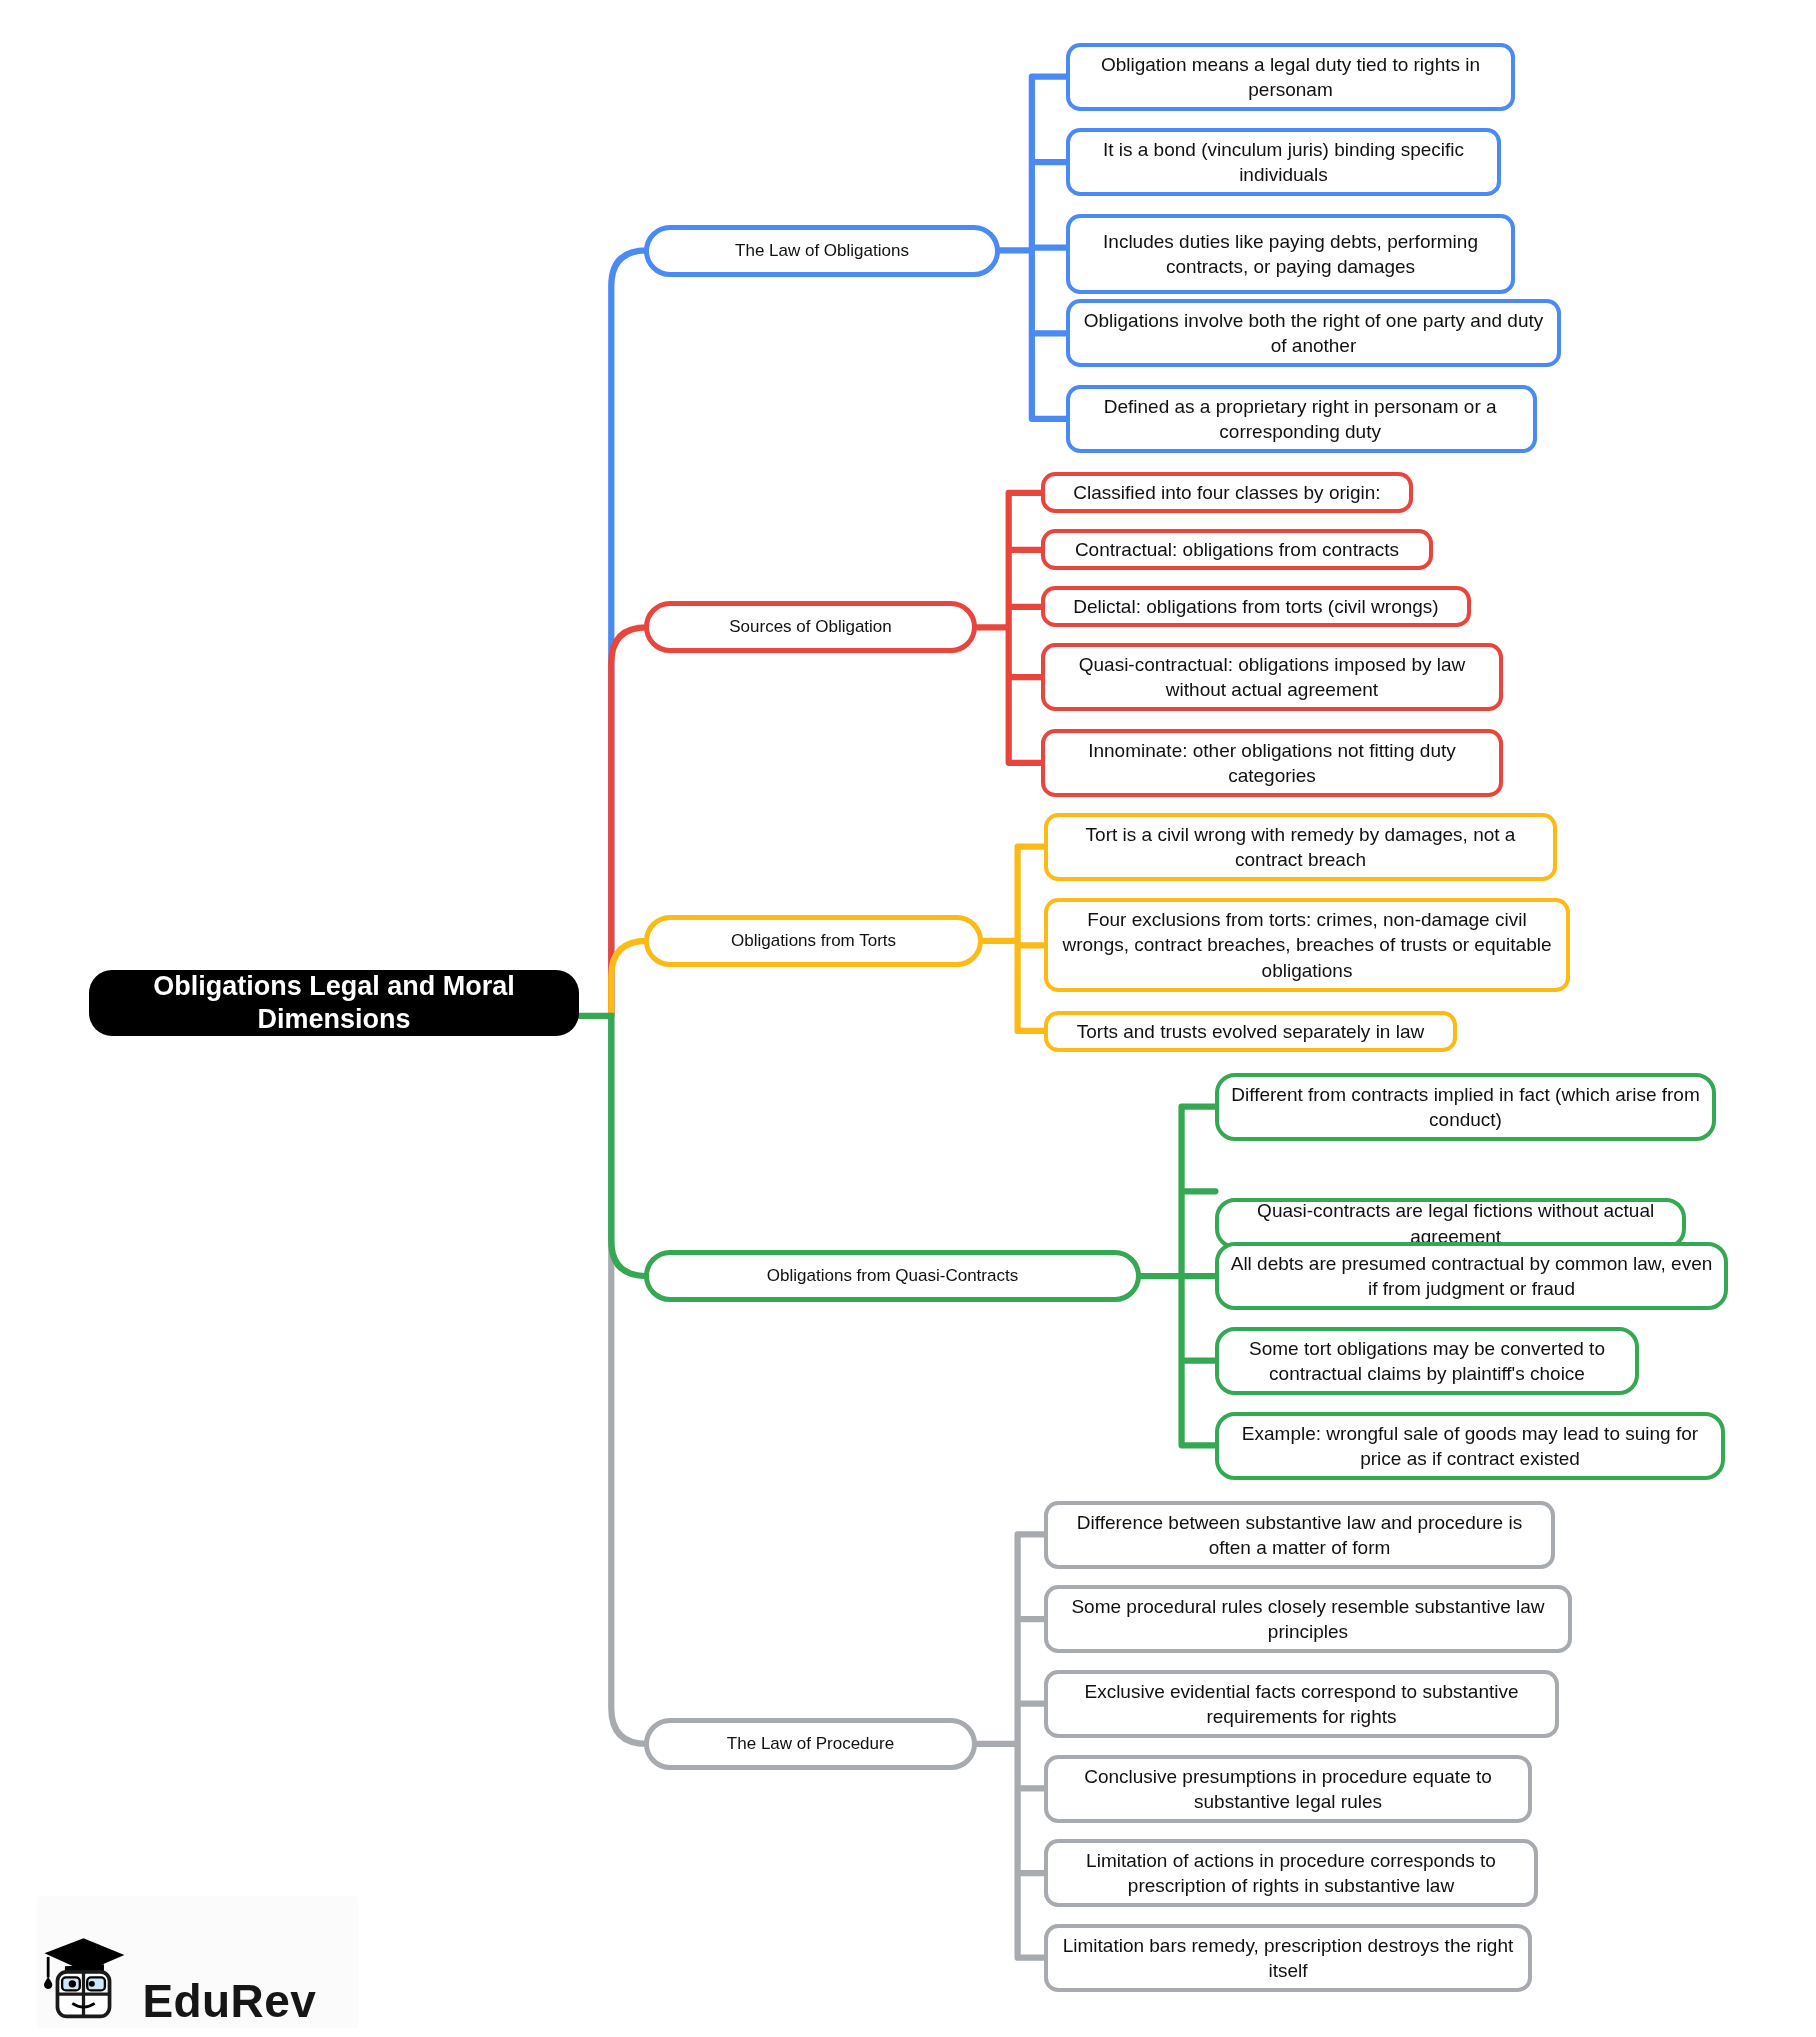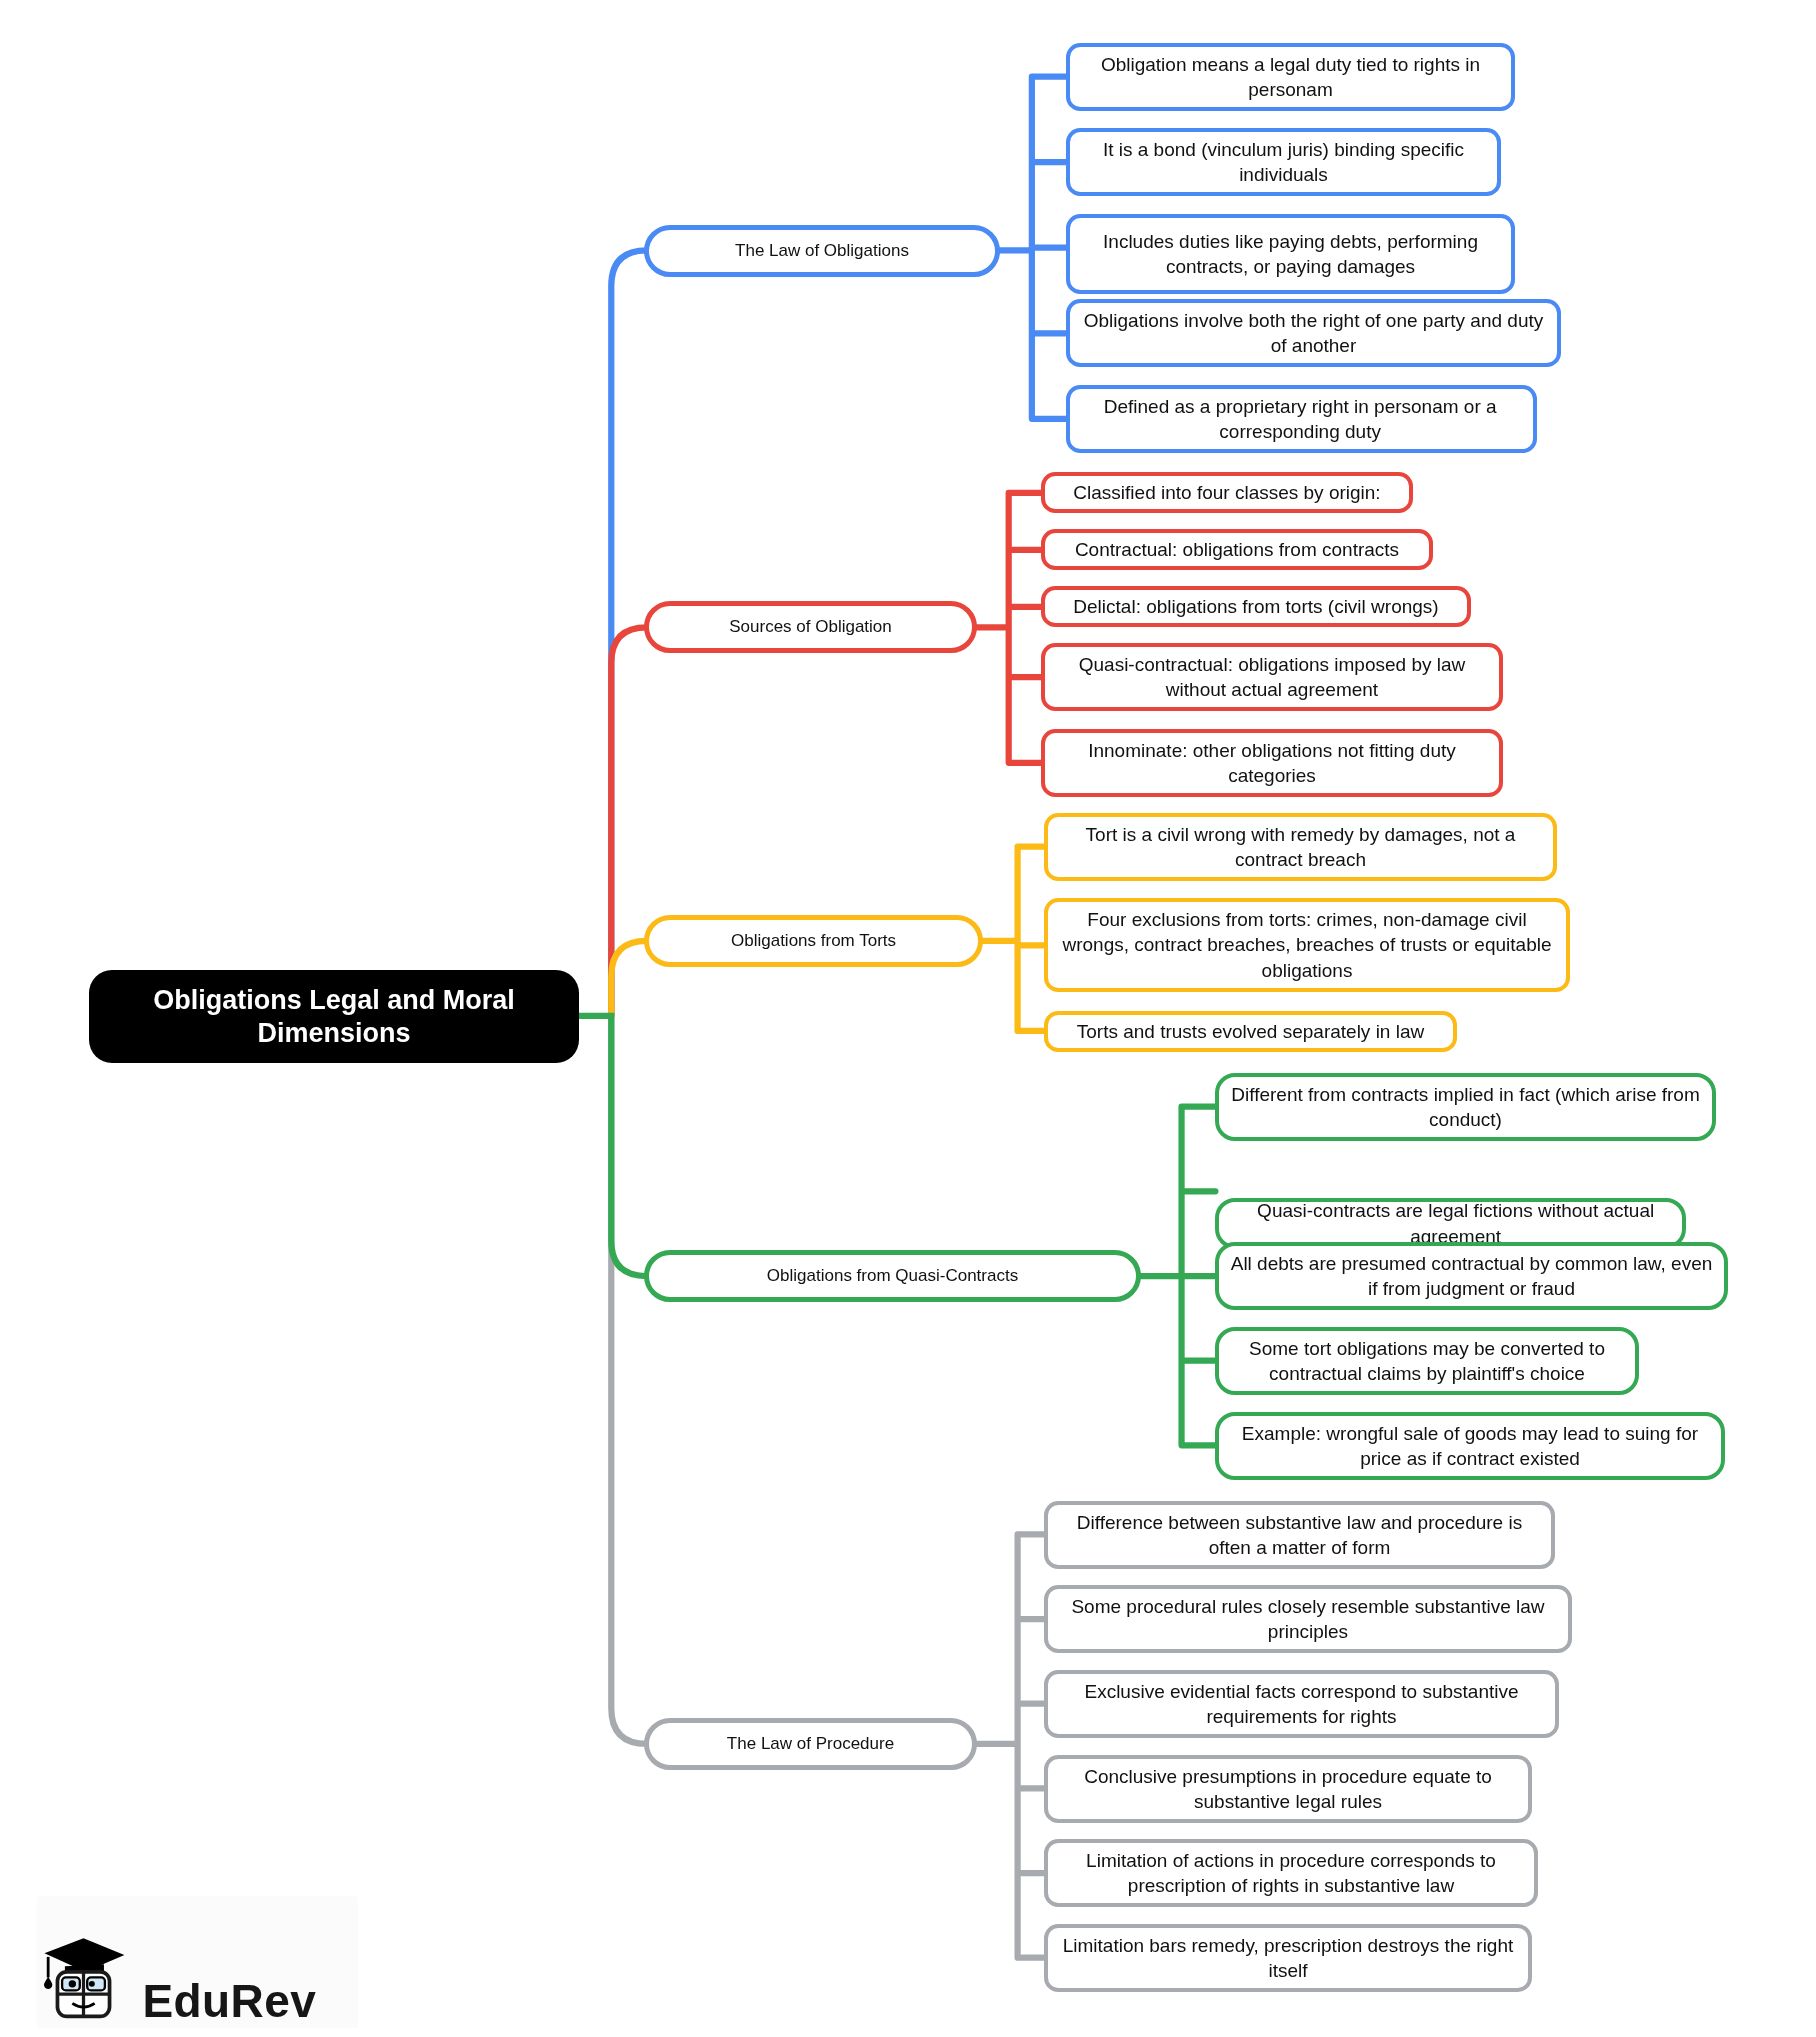--- a/index.html
+++ b/index.html
@@ -61,21 +61,21 @@
 
     <path class="sred" d="M1094 704 H1132 M1132 553 V856 M1132 553 H1172 M1132 617 H1172 M1132 681 H1172 M1132 760 H1172 M1132 856 H1172"></path>
 
     <path class="syellow" d="M1100 1056 H1142 M1142 950 V1157 M1142 950 H1176 M1142 1061 H1176 M1142 1157 H1176"></path>
 
     <path class="sgreen" d="M1278 1432 H1326 M1326 1242 V1622 M1326 1242 H1364 M1326 1337 H1364 M1326 1432 H1364 M1326 1527 H1364 M1326 1622 H1364"></path>
 
     <path class="sgray" d="M1094 1957 H1142 M1142 1722 V2197 M1142 1722 H1176 M1142 1817 H1176 M1142 1912 H1176 M1142 2007 H1176 M1142 2102 H1176 M1142 2197 H1176"></path>
   </svg>
 
-  <div class="node root-node" style="left:89px;top:970px;width:490px;height:93px;">
+  <div class="node root-node" style="left:89px;top:970px;width:490px;height:66px;">
     <span>Obligations Legal and Moral Dimensions</span>
   </div>
 
   <div class="node label-node b-blue" style="left:644px;top:225px;width:356px;height:52px;">
     <span>The Law of Obligations</span>
   </div>
   <div class="node label-node b-red" style="left:644px;top:601px;width:333px;height:52px;">
     <span>Sources of Obligation</span>
   </div>
   <div class="node label-node b-yellow" style="left:644px;top:915px;width:339px;height:52px;">

